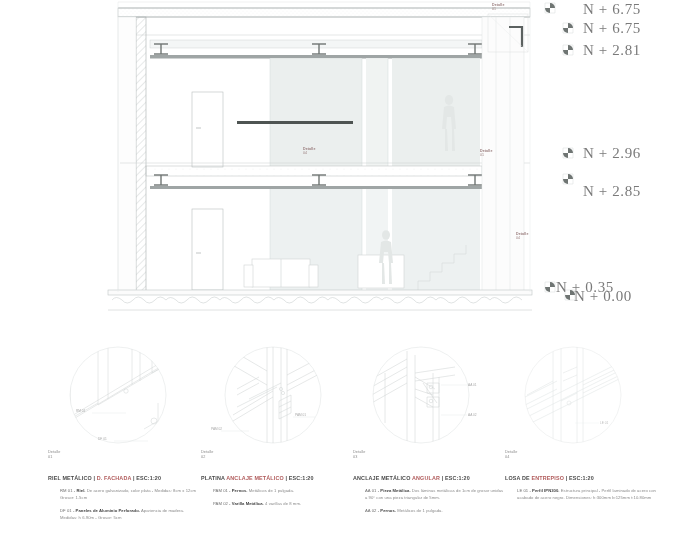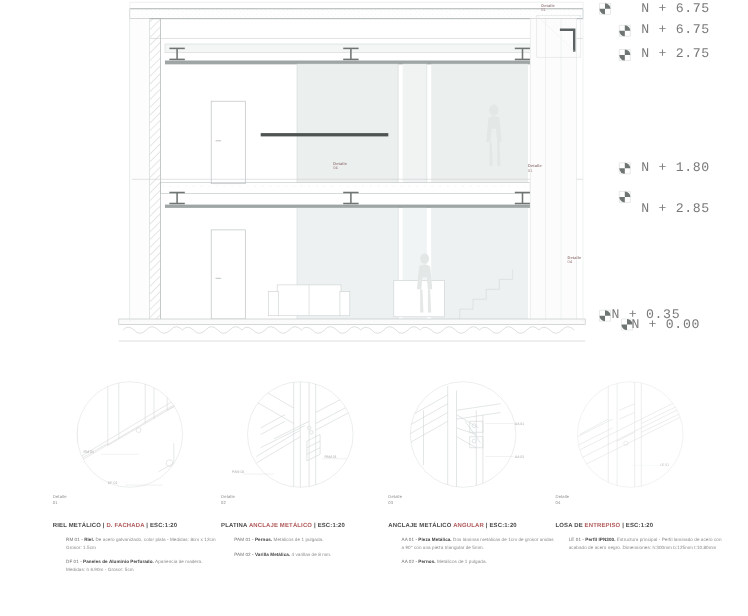--- a/index.html
+++ b/index.html
@@ -19,25 +19,25 @@
   
   #section-drawing {
     position: absolute;
     left: 0; top: 0;
     width: 680px; height: 340px;
   }
 
   
   .level-label {
     position: absolute;
-    font-size: 12px;
+    font-size: 15px;
     color: #7a7a7a;
     letter-spacing: 0.6px;
     white-space: nowrap;
-    font-family: Liberation Mono, monospace;
+    font-family: Liberation Serif, serif;
   }
 
   
   .callout {
     position: absolute;
     font-size: 3.6px;
     line-height: 1.25;
     color: #9b7f7f;
     white-space: nowrap;
     letter-spacing: 0.1px;
@@ -307,22 +307,22 @@
         <g transform="translate(565,290)">
             <path d="M0 0 h10 v10 h-10 z" fill="#ffffff" stroke="#d5d8d8" stroke-width="0.5"></path>
             <path d="M5 0 a5 5 0 0 1 5 5 l-5 0 z" fill="#6f7573"></path>
             <path d="M0 5 l5 0 0 5 a5 5 0 0 1 -5 -5 z" fill="#6f7573"></path>
           </g>
       </g>
     </svg>
 
     <div class="level-label" style="left:583px; top:1px;">N + 6.75</div>
     <div class="level-label" style="left:583px; top:20px;">N + 6.75</div>
-    <div class="level-label" style="left:583px; top:42px;">N + 2.75</div>
-    <div class="level-label" style="left:583px; top:145px;">N + 1.80</div>
+    <div class="level-label" style="left:583px; top:42px;">N + 2.81</div>
+    <div class="level-label" style="left:583px; top:145px;">N + 2.96</div>
     <div class="level-label" style="left:583px; top:171px;margin-top:12px;">N + 2.85</div>
     <div class="level-label" style="left:556px; top:279px;">N + 0.35</div>
     <div class="level-label" style="left:574px; top:288px;">N + 0.00</div>
 
     <div class="callout" style="left:492px; top:3px;">
       <b>Detalle</b>
       <span>01</span>
     </div>
     <div class="callout" style="left:303px; top:147px;">
       <b>Detalle</b>

